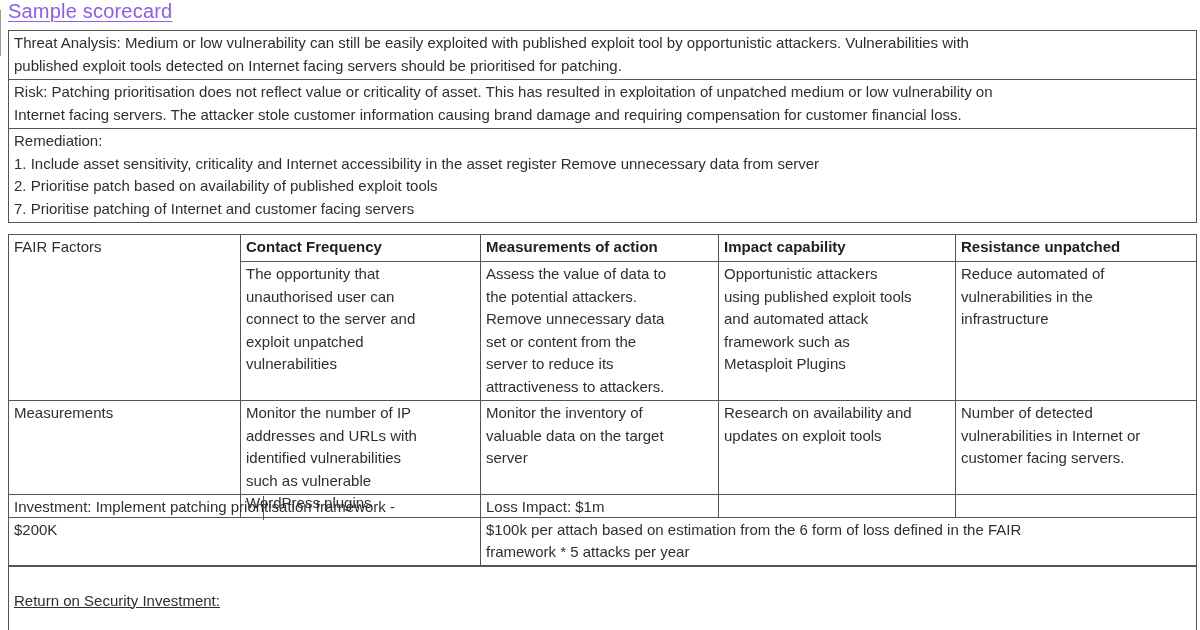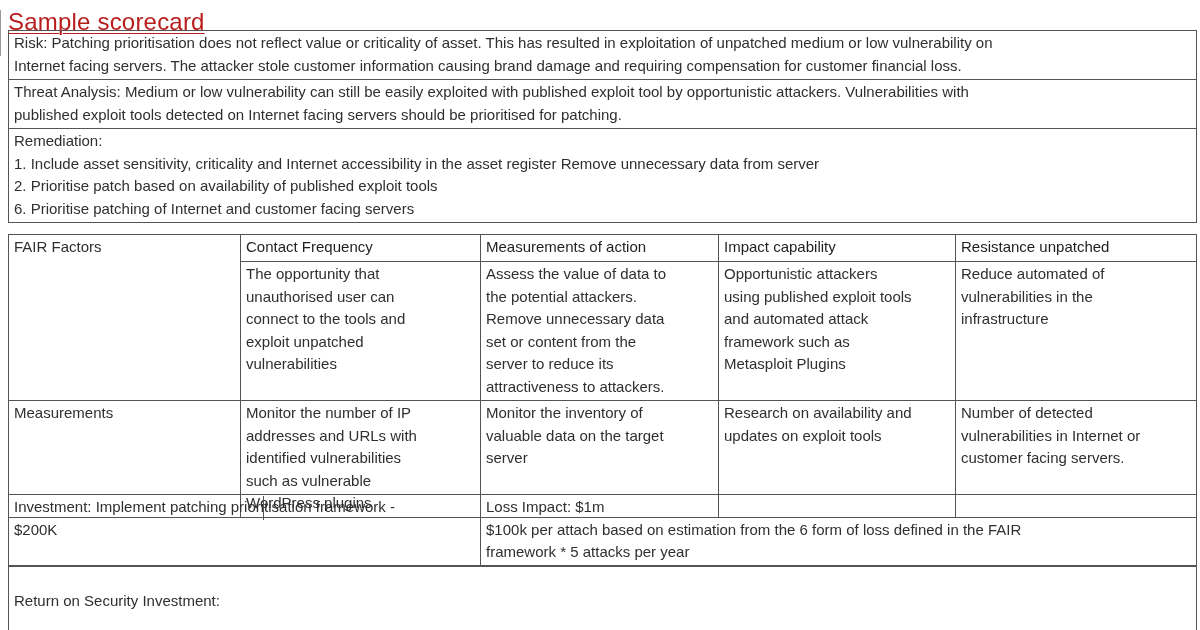--- a/index.html
+++ b/index.html
@@ -4,22 +4,22 @@
 <style>
   * { margin:0; padding:0; box-sizing:border-box; }
   html,body { background:#ffffff; }
   .page {
     position:relative; width:1200px; height:630px; background:#ffffff;
     overflow:hidden;
     font-family:"Liberation Sans", sans-serif;
     color:#2f2f2f;
   }
   .doc-title {
-    position:absolute; left:8px; top:8px;
-    font-size:24px; font-weight:400; color:#b91c1c;
+    position:absolute; left:8px; top:0px;
+    font-size:20px; font-weight:400; color:#8b5cf6;
     text-decoration:underline; text-underline-offset:3px; text-decoration-thickness:1px;
     letter-spacing:0.2px;
   }
   table {
     position:absolute; left:8px; width:1188px;
     border-collapse:collapse; table-layout:fixed;
   }
   td {
     border:1px solid #545454; vertical-align:top;
     padding:1px 5px 2px 5px;
@@ -30,21 +30,21 @@
   #tableB { top:234px; }
   #tableC { top:494px; }
   #tableD { top:565px; }
   .h45  { height:47px; }
   .h90  { height:92px; }
   .h25  { height:27px; }
   .h133 { height:135px; }
   .h110 { height:112px; }
   .h66  { height:68px; }
   .h100 { height:110px; }
-  .hdr { font-weight:400; color:#1f1f1f; }
+  .hdr { font-weight:700; color:#1f1f1f; }
   .stray-vline {
     position:absolute; width:1px; background:#545454;
   }
   .edge-artifact {
     position:absolute; left:0; top:10px; width:1px; height:46px; background:#9a9a9a;
   }
 </style>
 </head>
 <body>
 
@@ -56,32 +56,32 @@
   <table id="tableA">
     <colgroup>
         <col style="width:232px">
         <col style="width:240px">
         <col style="width:238px">
         <col style="width:237px">
         <col style="width:241px">
       </colgroup>
     <tbody>
         <tr>
+      <td colspan="5" class="h45">Threat Analysis: Medium or low vulnerability can still be easily exploited with published exploit tool by opportunistic attackers. Vulnerabilities with
+published exploit tools detected on Internet facing servers should be prioritised for patching.</td>
+    </tr>
+    <tr>
       <td colspan="5" class="h45">Risk: Patching prioritisation does not reflect value or criticality of asset. This has resulted in exploitation of unpatched medium or low vulnerability on
 Internet facing servers. The attacker stole customer information causing brand damage and requiring compensation for customer financial loss.</td>
-    </tr>
-    <tr>
-      <td colspan="5" class="h45">Threat Analysis: Medium or low vulnerability can still be easily exploited with published exploit tool by opportunistic attackers. Vulnerabilities with
-published exploit tools detected on Internet facing servers should be prioritised for patching.</td>
     </tr>
     <tr>
       <td colspan="5" class="h90"><span>Remediation:</span>
 <span>1. Include asset sensitivity, criticality and Internet accessibility in the asset register Remove unnecessary data from server</span>
 <span>2. Prioritise patch based on availability of published exploit tools</span>
-<span>6. Prioritise patching of Internet and customer facing servers</span></td>
+<span>7. Prioritise patching of Internet and customer facing servers</span></td>
     </tr>
   </tbody>
     </table>
 
   <table id="tableB">
     <colgroup>
         <col style="width:232px">
         <col style="width:240px">
         <col style="width:238px">
         <col style="width:237px">
@@ -91,21 +91,21 @@
         <tr>
       <td rowspan="2">FAIR Factors</td>
       <td class="hdr h25">Contact Frequency</td>
       <td class="hdr h25">Measurements of action</td>
       <td class="hdr h25">Impact capability</td>
       <td class="hdr h25">Resistance unpatched</td>
     </tr>
     <tr>
       <td class="h133">The opportunity that
 unauthorised user can
-connect to the tools and
+connect to the server and
 exploit unpatched
 vulnerabilities</td>
       <td class="h133">Assess the value of data to
 the potential attackers.
 Remove unnecessary data
 set or content from the
 server to reduce its
 attractiveness to attackers.</td>
       <td class="h133">Opportunistic attackers
 using published exploit tools
@@ -160,21 +160,21 @@
     <colgroup>
         <col style="width:232px">
         <col style="width:240px">
         <col style="width:238px">
         <col style="width:237px">
         <col style="width:241px">
       </colgroup>
     <tbody>
         <tr>
       <td colspan="5" class="h100">
-        <div style="white-space:normal;">Return on Security Investment:</div>
+        <div style="white-space:normal;text-decoration:underline;">Return on Security Investment:</div>
         
         
       </td>
     </tr>
   </tbody>
     </table>
 
 </div>
 
 </body></html>

